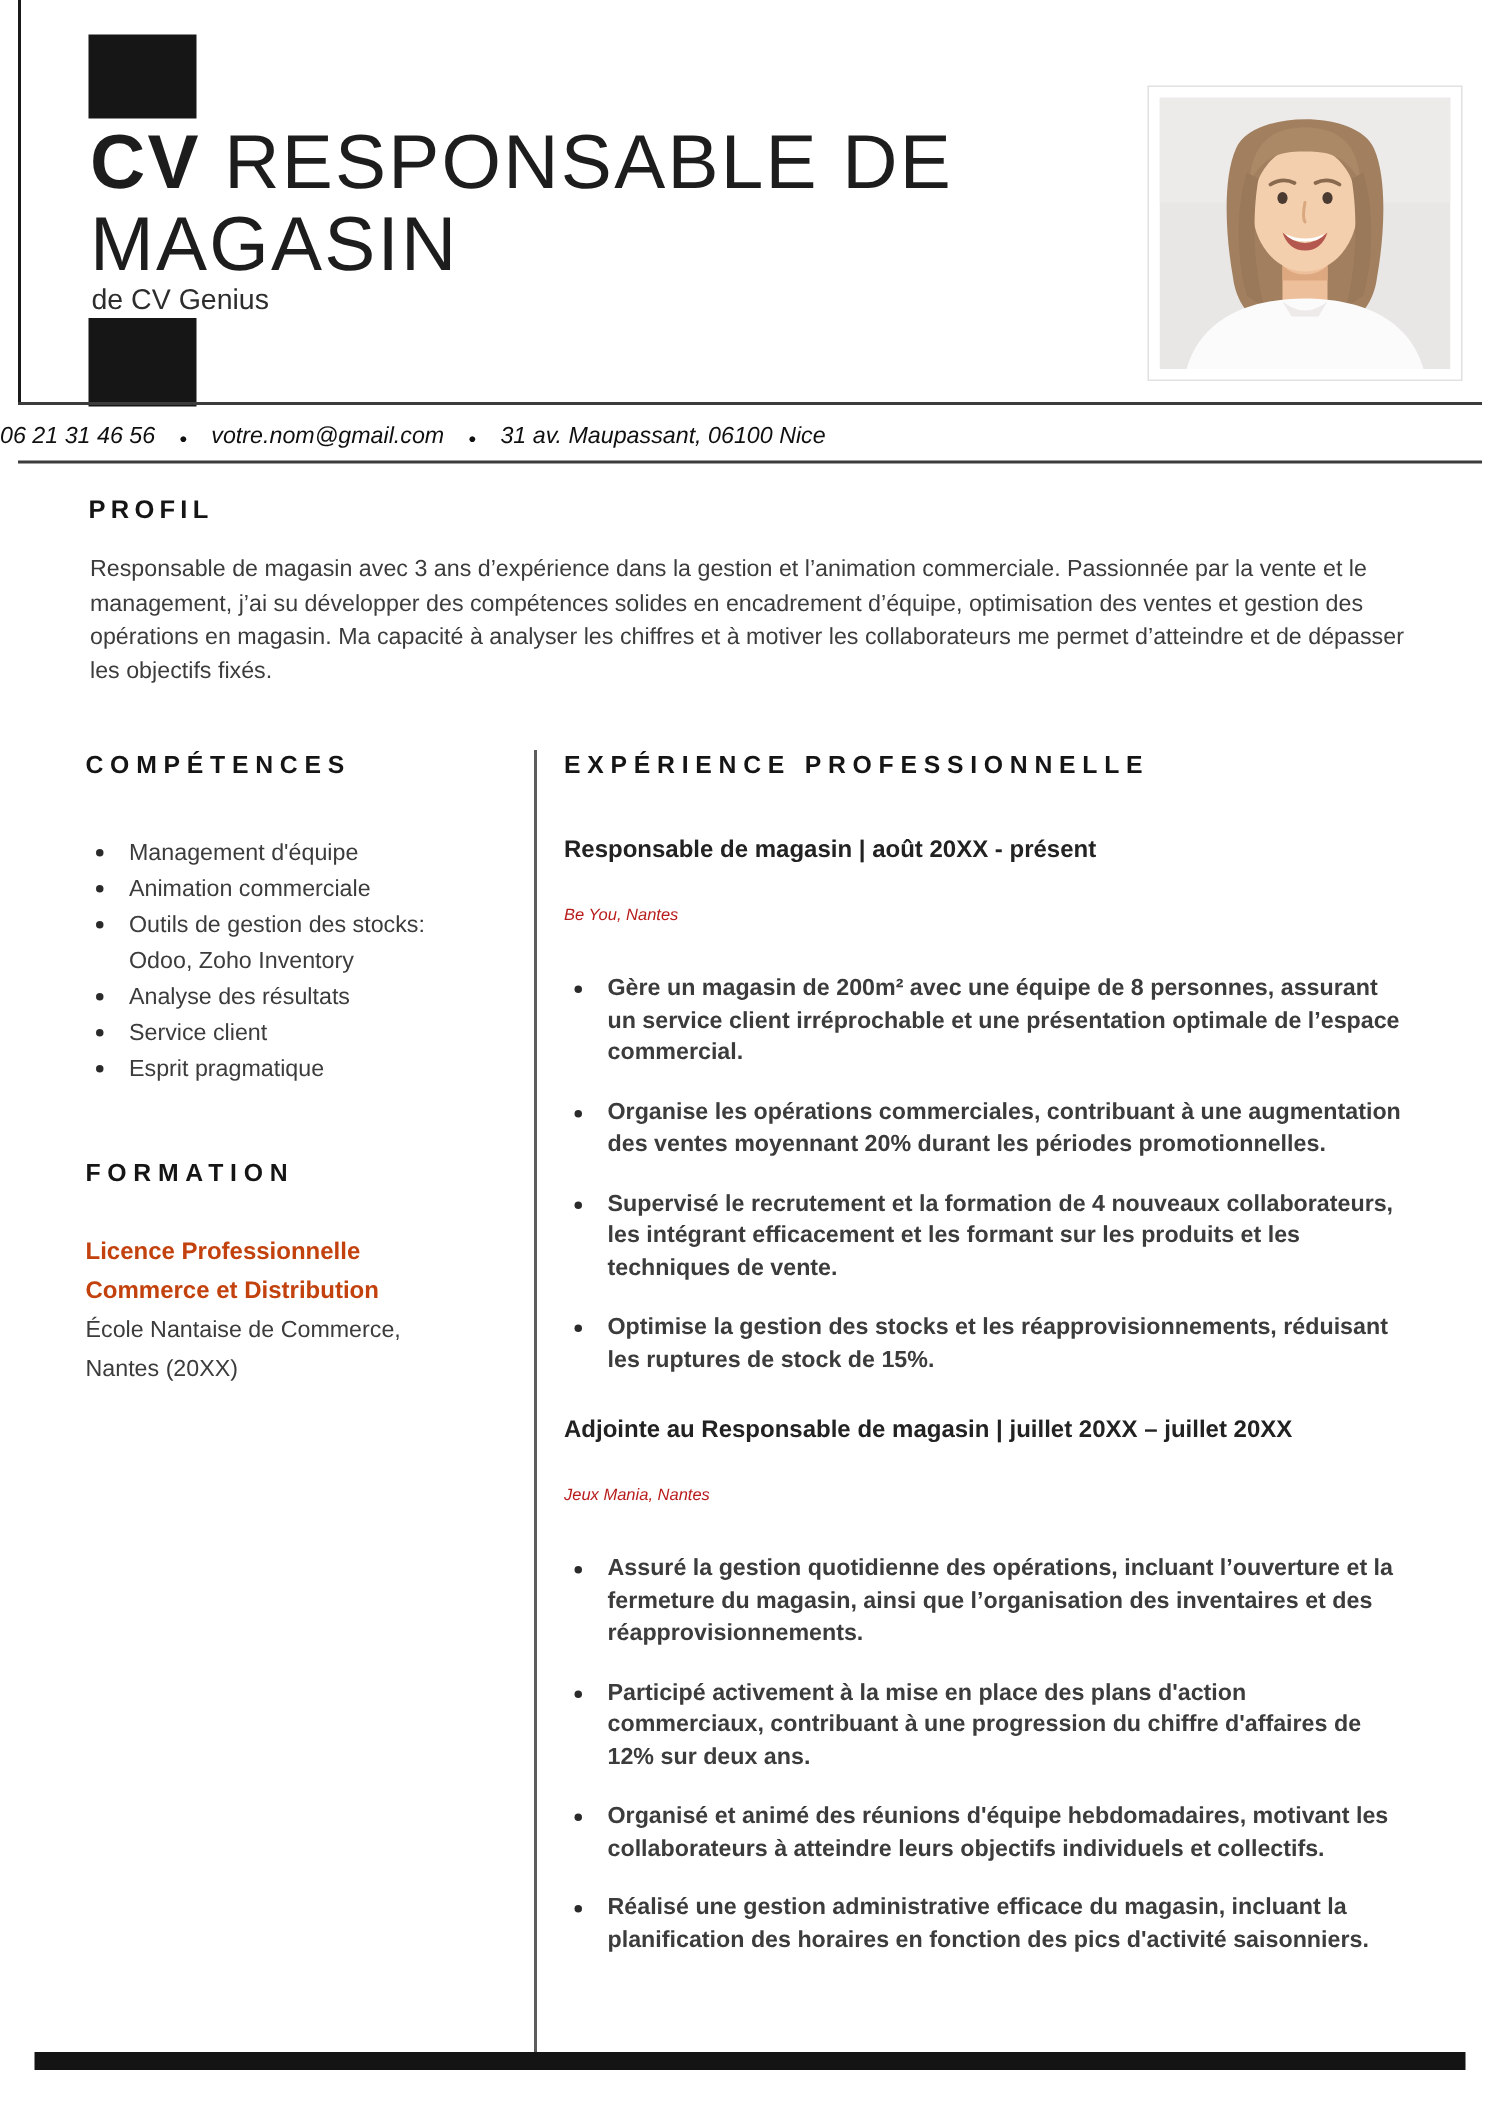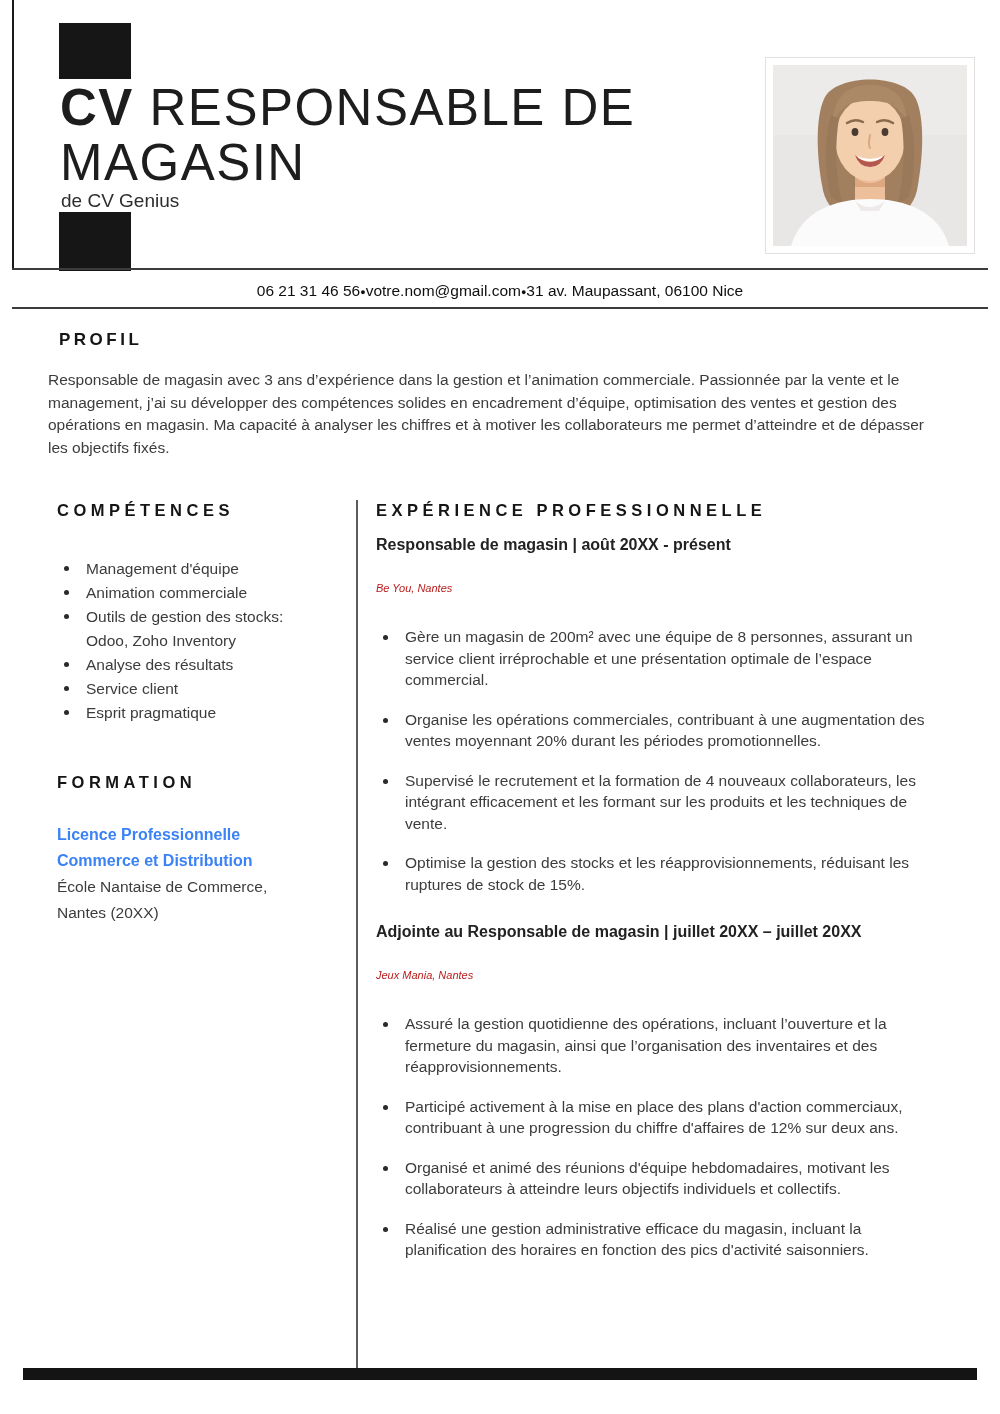--- a/index.html
+++ b/index.html
@@ -26,52 +26,52 @@
   .title .title-cv { font-weight:800; }
   .subtitle { position:absolute; left:61px; top:190px; font-size:19px; color:#2d2d2d; }
 
   
   .photo { position:absolute; left:765px; top:57px; width:210px; height:197px;
            background:#ffffff; border:1px solid #e2e0e0; padding:7px; }
   .photo svg { display:block; width:100%; height:100%; }
 
   
   .contact { position:absolute; left:0; top:282px; width:1000px;
-             display:flex; justify-content:center; align-items:center; gap:0;
-             font-size:15.5px; color:#101010; }
+             display:flex; align-items:center; gap:16px;
+             font-size:15.5px; color:#101010;font-style:italic; }
   .sep-dot { font-size:9px; line-height:1; color:#101010; transform:translateY(1px); }
 
   
   .h-sec { font-weight:700; color:#151515; }
   .profil-h { position:absolute; left:59px; top:330px; font-size:17px; letter-spacing:3.5px; }
-  .profil-text { position:absolute; left:48px; top:369px; width:878px;
+  .profil-text { position:absolute; left:60px; top:369px; width:878px;
                  font-size:15.5px; line-height:22.5px; color:#3c3c3c; }
 
   
   .left-col  { position:absolute; left:57px;  top:501px; width:272px; }
   .right-col { position:absolute; left:376px; top:501px; width:560px; }
   .skills-h, .xp-h, .formation-h { font-size:16.5px; letter-spacing:4.5px; }
 
   ul.blist { list-style:none; }
   ul.blist li { position:relative; padding-left:29px; }
   ul.blist li::before { content:""; position:absolute; left:7px; top:9px;
                         width:5px; height:5px; border-radius:50%; background:#2a2a2a; }
 
   .skills-list { margin-top:37px; font-size:15.5px; line-height:24px; }
 
   .formation-h { margin-top:48px; }
   .edu-line { margin-top:10px; font-size:15.5px; line-height:16px; color:#3c3c3c; }
   .edu-line:first-of-type { margin-top:35px; }
-  .edu-line.bold { font-weight:700; font-size:16px; color:#3b82f6; }
+  .edu-line.bold { font-weight:700; font-size:16px; color:#c2410c; }
 
-  .job-title { margin-top:16px; font-size:16px; font-weight:700; color:#222222; }
+  .job-title { margin-top:38px; font-size:16px; font-weight:700; color:#222222; }
   .job + .job .job-title { margin-top:28px; }
   .job-company { margin-top:28px; font-size:11px; font-style:italic; color:#b91c1c; }
   .xp-list { margin-top:32px; font-size:15.5px; line-height:21.5px; }
-  .xp-list li { margin-bottom:18px; }
+  .xp-list li { margin-bottom:18px;font-weight:bold; }
   .xp-list li::before { left:2px; }
 </style>
 </head>
 <body>
 
 <div class="page">
 
   <div class="vline"></div>
   <div class="sq1"></div>
   <div class="sq2"></div>

